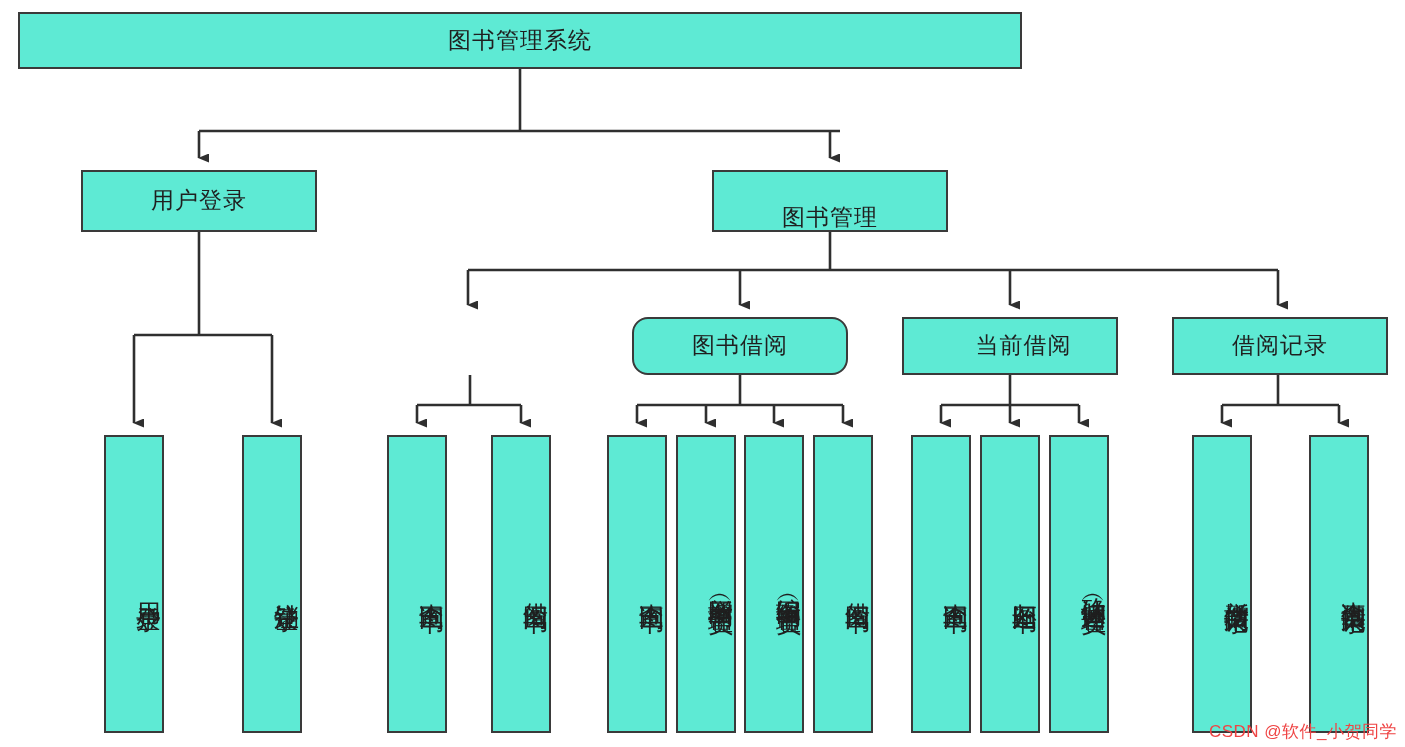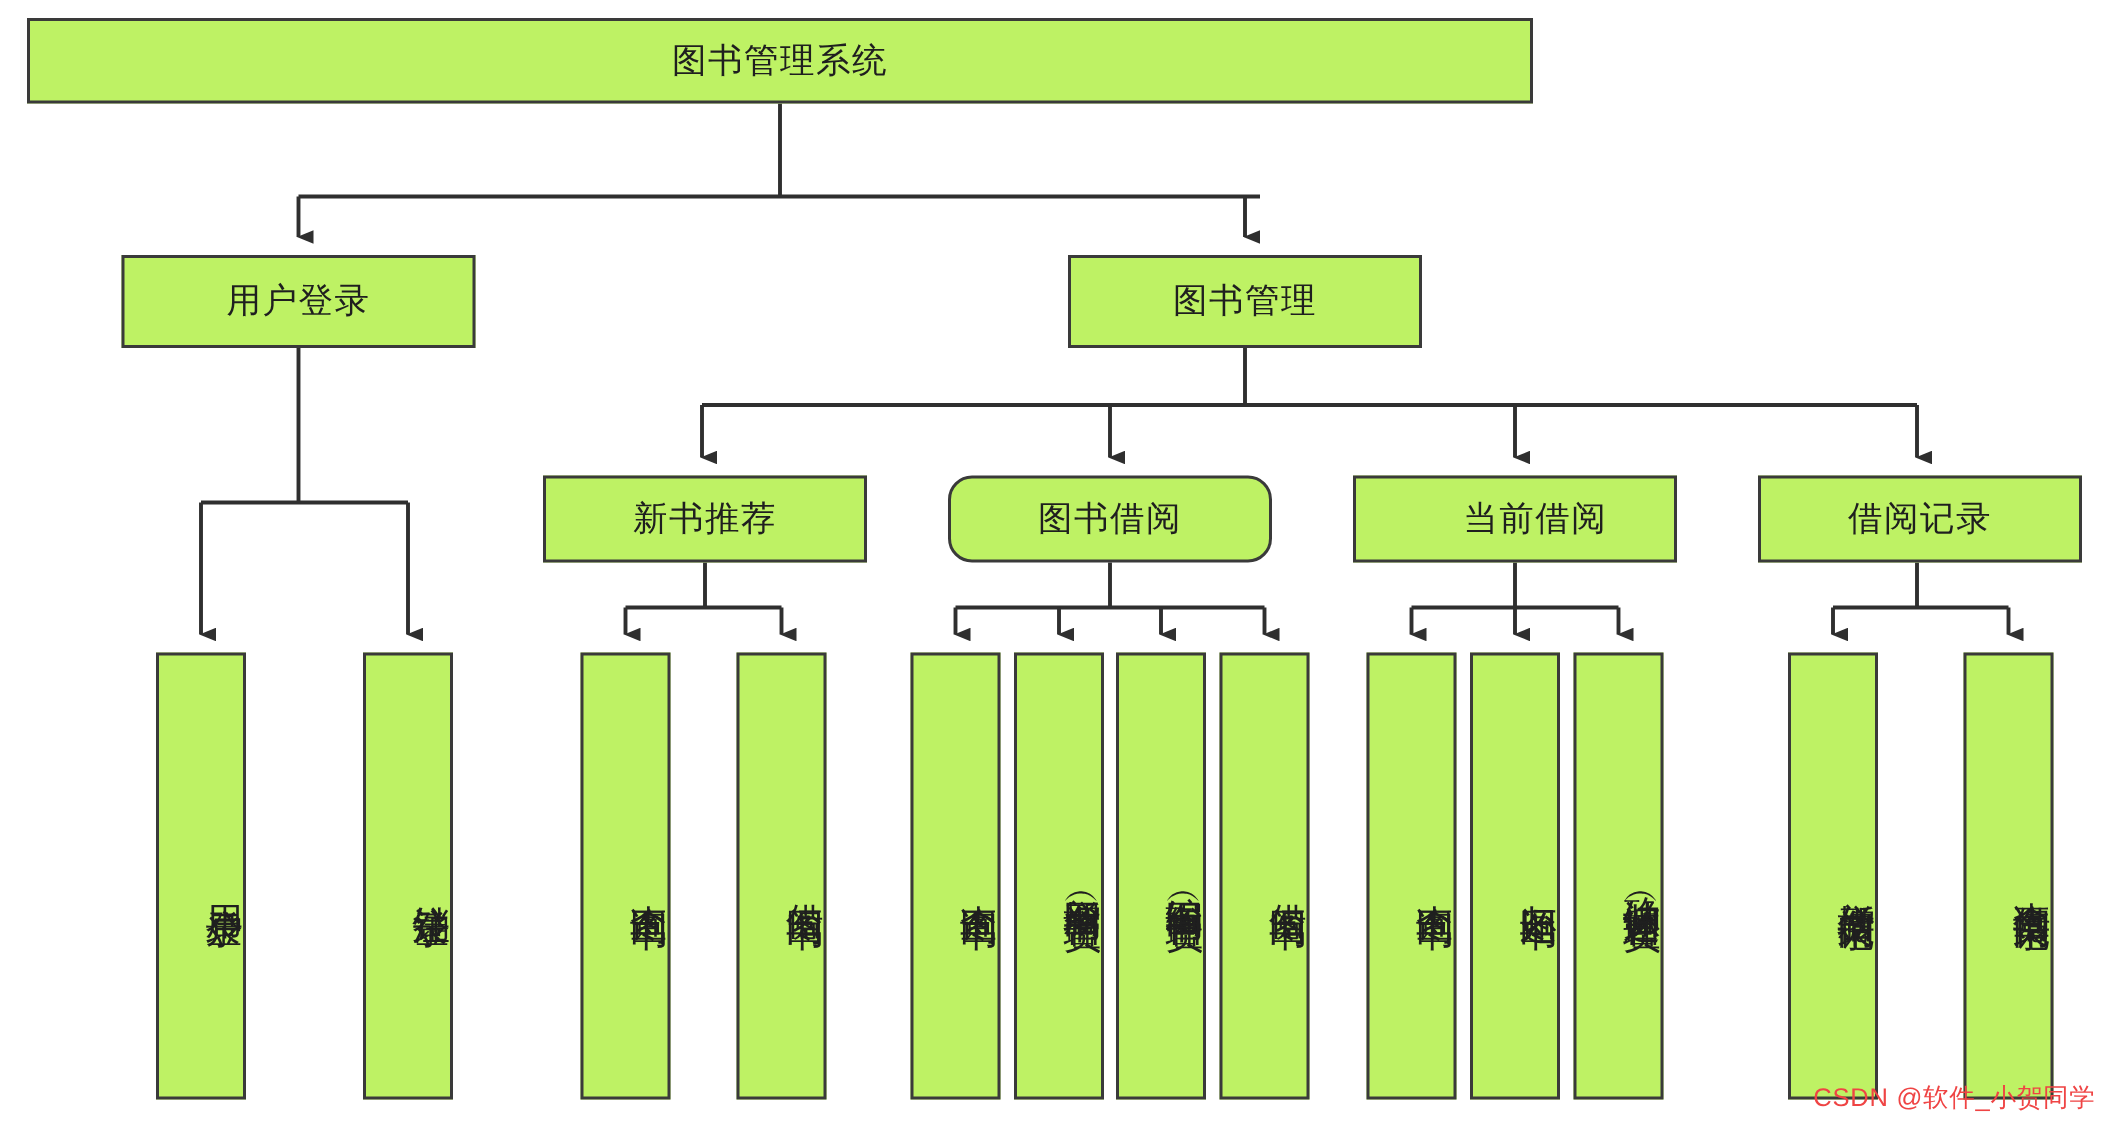--- a/index.html
+++ b/index.html
@@ -23,21 +23,21 @@
     left: 0;
     top: 0;
     width: 1405px;
     height: 747px;
     pointer-events: none;
   }
   .node {
     position: absolute;
     box-sizing: border-box;
     border: 2.5px solid #3a3a3a;
-    background: #bef264;
+    background: #5eead4;
     display: flex;
     align-items: center;
     justify-content: center;
     color: #1f1f1f;
   }
   .node.horizontal {
     font-size: 23px;
     letter-spacing: 1px;
     line-height: 1.1;
   }
@@ -121,27 +121,24 @@
     </g>
   </svg>
 
   <div class="node horizontal" style="left:18px; top:12px; width:1004px; height:57px;">
     <span>图书管理系统</span>
   </div>
 
   <div class="node horizontal" style="left:81px; top:170px; width:236px; height:62px;">
     <span>用户登录</span>
   </div>
-  <div class="node horizontal" style="left:712px; top:170px; width:236px; height:62px;">
+  <div class="node horizontal" style="left:712px; top:170px; width:236px; height:62px;align-items:flex-end;">
     <span>图书管理</span>
   </div>
 
-  <div class="node horizontal" style="left:362px; top:317px; width:216px; height:58px;">
-    <span>新书推荐</span>
-  </div>
   <div class="node horizontal" style="left:632px; top:317px; width:216px; height:58px;border-radius:16px;">
     <span>图书借阅</span>
   </div>
   <div class="node horizontal" style="left:902px; top:317px; width:216px; height:58px;padding-left:27px;">
     <span>当前借阅</span>
   </div>
   <div class="node horizontal" style="left:1172px; top:317px; width:216px; height:58px;">
     <span>借阅记录</span>
   </div>
 

